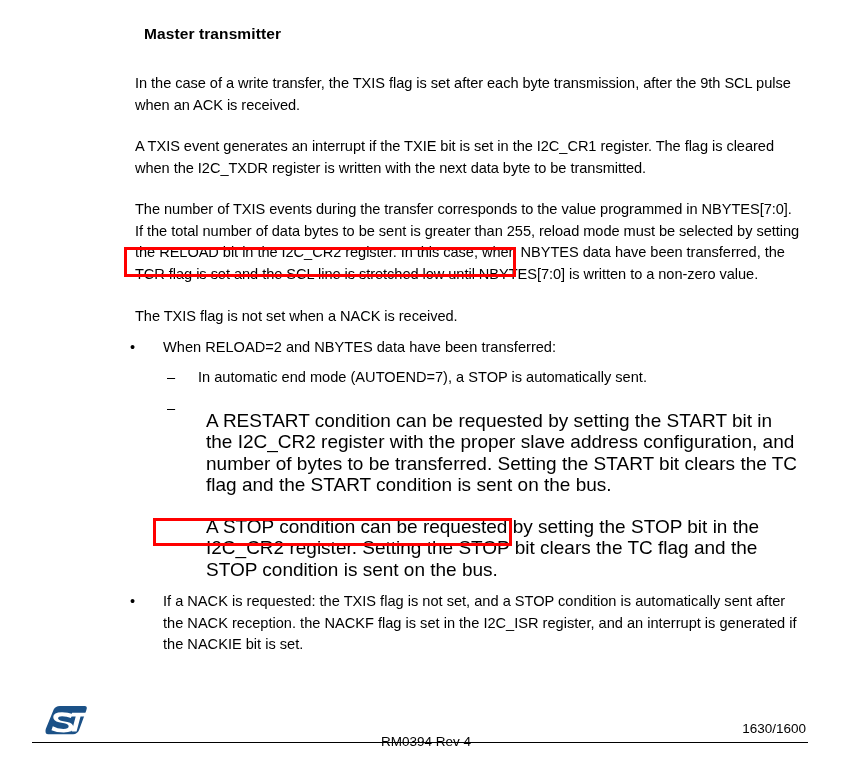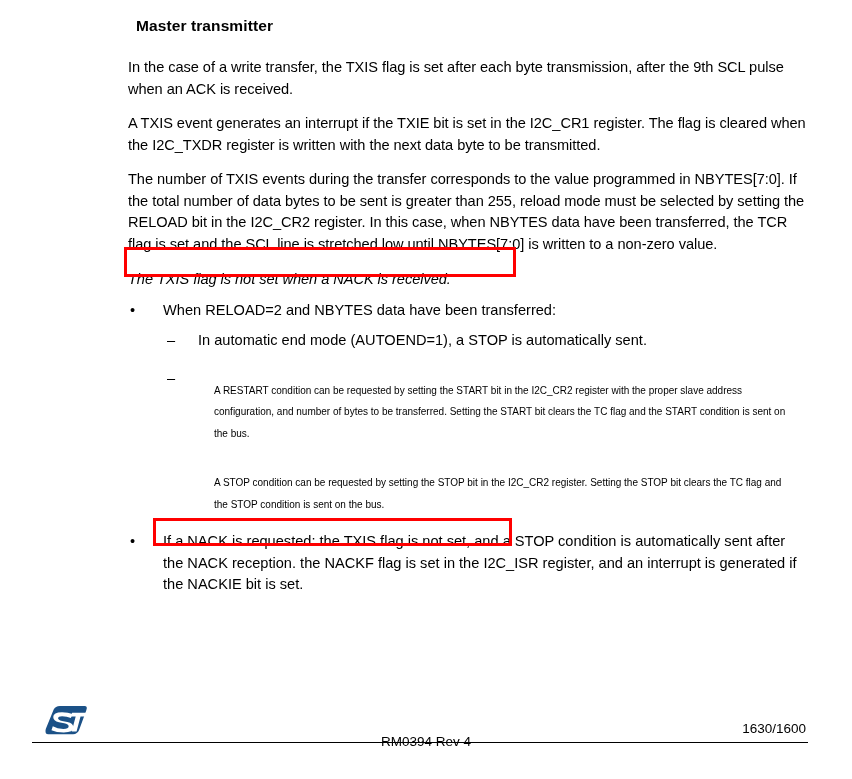--- a/index.html
+++ b/index.html
@@ -26,39 +26,38 @@
     position: absolute;
     left: 128px;
     top: 0;
     width: 680px;
   }
 
   .section-heading {
     font-size: 15.5px;
     font-weight: bold;
     line-height: 20px;
-    margin: 8px;
+    margin: 16px;
     padding-top: 8px;
     letter-spacing: 0.1px;
   }
 
   p.body {
     font-size: 14.6px;
     line-height: 21.5px;
-    margin: 0;
+    margin: 7px;
     padding-top: 13px;
     text-align: left;
     letter-spacing: -0.05px;
   }
 
   
   .boxed-line {
     position: relative;
     display: block;
-    font-style: italic;
   }
 
   .redbox {
     position: absolute;
     border: 3px solid #ff0000;
     box-sizing: border-box;
     pointer-events: none;
     background: transparent;
   }
 
@@ -97,23 +96,23 @@
   }
   ul.lvl2 > li > .marker {
     position: absolute;
     left: 4px;
     top: 0;
     font-size: 14.6px;
     line-height: 21.5px;
   }
 
   p.sub-para {
-    font-size: 10px;
-    line-height: 21.5px;
-    margin: 16px;
+    font-size: 19px;
+    line-height: 21.5px;
+    margin: 8px;
     padding-top: 12px;
   }
 
   
   .footer {
     position: absolute;
     left: 0;
     right: 0;
     top: 700px;
     height: 60px;
@@ -169,21 +168,21 @@
     <p class="body boxed-line" style="padding-top:14px;">The TXIS flag is not set when a NACK is received.</p>
 
     <ul class="lvl1">
       <li>
         <span class="marker">•</span>
         <span>When RELOAD=2 and NBYTES data have been transferred:</span>
 
         <ul class="lvl2">
           <li>
             <span class="marker">–</span>
-            <span>In automatic end mode (AUTOEND=1), a STOP is automatically sent.</span>
+            <span>In automatic end mode (AUTOEND=7), a STOP is automatically sent.</span>
           </li>
           <li>
             <span class="marker">–</span>
             <p class="sub-para">A RESTART condition can be requested by setting the START bit in the I2C_CR2 register with the proper slave address configuration, and number of bytes to be transferred. Setting the START bit clears the TC flag and the START condition is sent on the bus.</p>
             <p class="sub-para">A STOP condition can be requested by setting the STOP bit in the I2C_CR2 register. Setting the STOP bit clears the TC flag and the STOP condition is sent on the bus.</p>
           </li>
         </ul>
       </li>
 
       <li style="margin-top:11px;">

